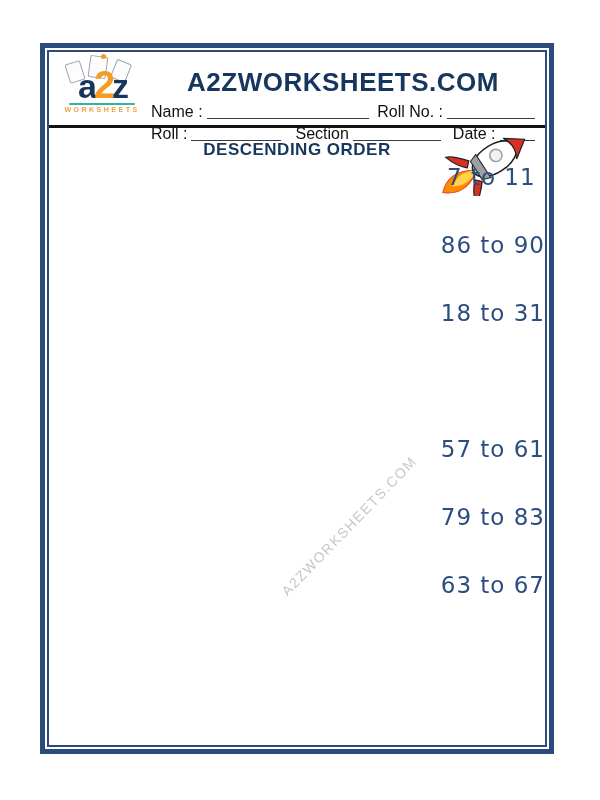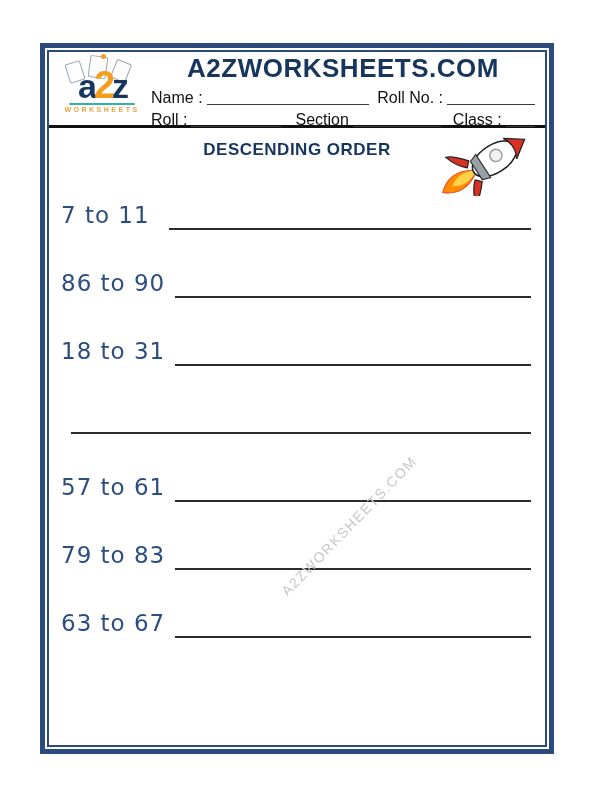--- a/index.html
+++ b/index.html
@@ -11,21 +11,21 @@
     border: 5px solid #2a4b7c; background: #fff; padding: 2px;
   }
   .inner-frame {
     width: 100%; height: 100%; border: 2px solid #2a4b7c;
     display: flex; flex-direction: column; position: relative;
   }
 
   
   .header {
     position: relative; height: 76px; border-bottom: 3px solid #111;
-    padding-left: 102px; padding-right: 10px; padding-top: 2px;
+    padding-left: 102px; padding-right: 10px; padding-top: 16px;
   }
   .logo {
     position: absolute; left: 6px; top: 2px; width: 94px; height: 68px;
     text-align: center; overflow: hidden;
   }
   .logo .doodle {
     position: absolute; background: #fdfdfd; border: 1px solid #9aa4b0;
     border-radius: 2px;
   }
   .doodle-1 { width: 16px; height: 20px; left: 12px; top: 8px; transform: rotate(-18deg); }
@@ -63,21 +63,21 @@
 
   
   .main { flex: 1; position: relative; padding-top: 10px; border-radius: 32px; }
   .worksheet-title {
     text-align: center; font-weight: bold; font-size: 17px; letter-spacing: 0.5px;
     color: #17365d; margin-top: 2px;
   }
   .rocket { position: absolute; right: 4px; top: -6px; width: 100px; height: 74px; }
 
   .rows-list { position: absolute; left: 0; right: 0; top: 36px; }
-  .row { height: 68px; display: flex; align-items: flex-end; padding-left: 12px; }
+  .row { height: 68px; display: flex; align-items: flex-end; padding-left: 12px; flex-direction: column; }
   .row-range {
     min-width: 98px; font-size: 23px; font-weight: 500; color: #2b4d80;
     letter-spacing: 1px; margin-bottom: 4px; font-family: "DejaVu Sans", sans-serif;
   }
   .row-line { flex: 1; border-bottom: 2px solid #2b2b2b; margin: 0 14px 2px 10px; height: 10px; }
 
   .watermark {
     position: absolute; left: 300px; top: 398px; transform: translate(-50%,-50%) rotate(-46deg);
     font-size: 14px; letter-spacing: 1.5px; color: #c6c6cf; white-space: nowrap;
     pointer-events: none;
@@ -107,21 +107,21 @@
         <span class="field-line fl-grow"></span>
         <span class="field-label" style="padding-left:8px;">Roll No. :</span>
         <span class="field-line fl-roll"></span>
       </div>
 
       <div class="field-row">
         <span class="field-label">Roll :</span>
         <span class="field-line fl-class"></span>
         <span class="field-label">Section</span>
         <span class="field-line fl-section"></span>
-        <span class="field-label">Class :</span>
+        <span class="field-label">Date :</span>
         <span class="field-line fl-grow"></span>
       </div>
     </div>
 
     <div class="main">
       <div class="worksheet-title">DESCENDING ORDER</div>
 
       <svg class="rocket" viewBox="0 0 96 72" xmlns="http://www.w3.org/2000/svg">
         <g transform="rotate(-33 48 38)">
           <path d="M32 38 C14 26 2 29 -8 38 C2 47 14 50 32 38 Z" fill="#ff8c00" stroke="#e8442b" stroke-width="1"></path>

